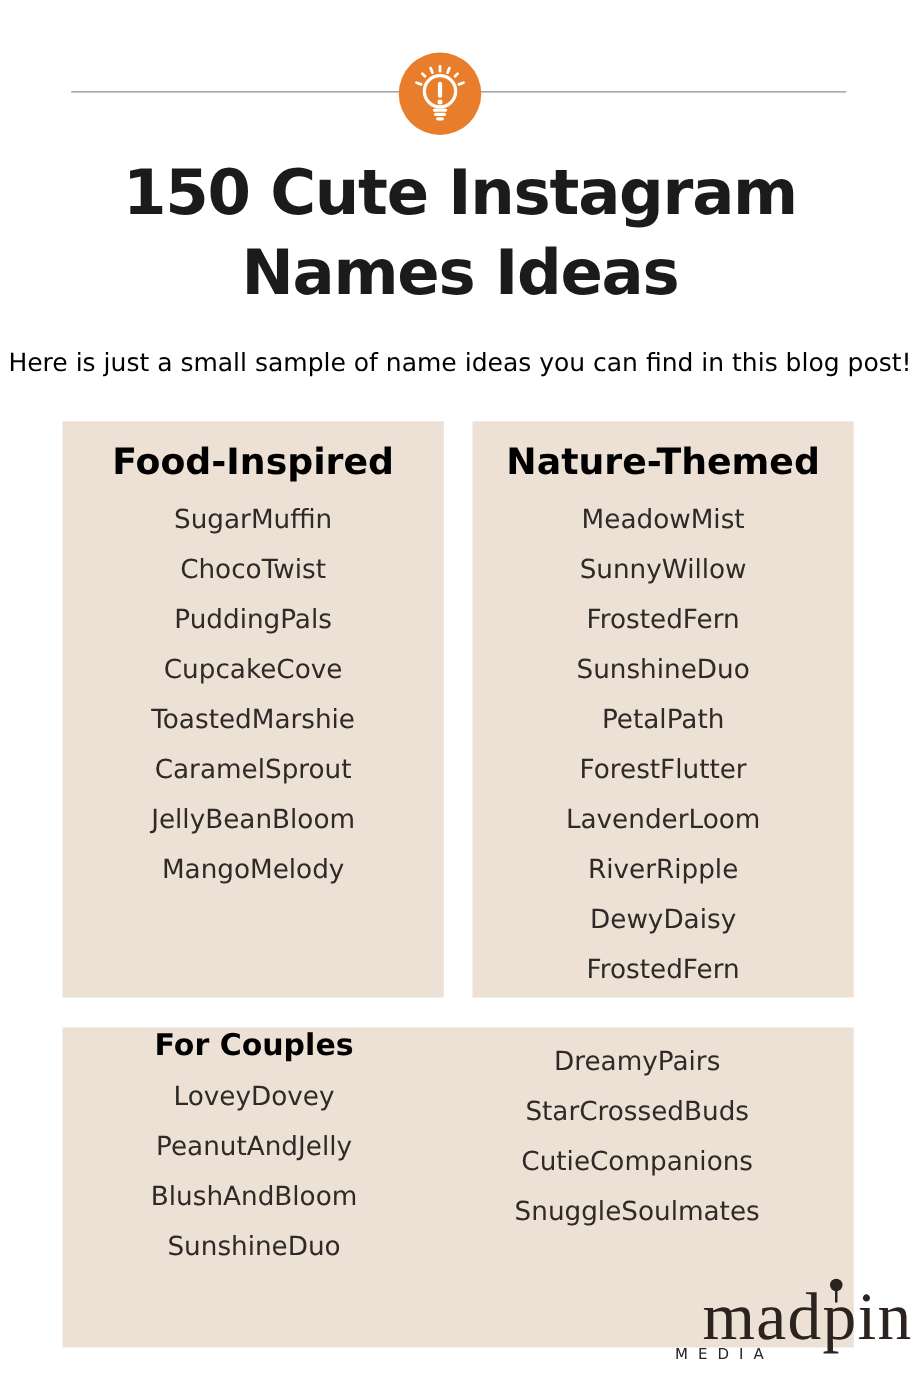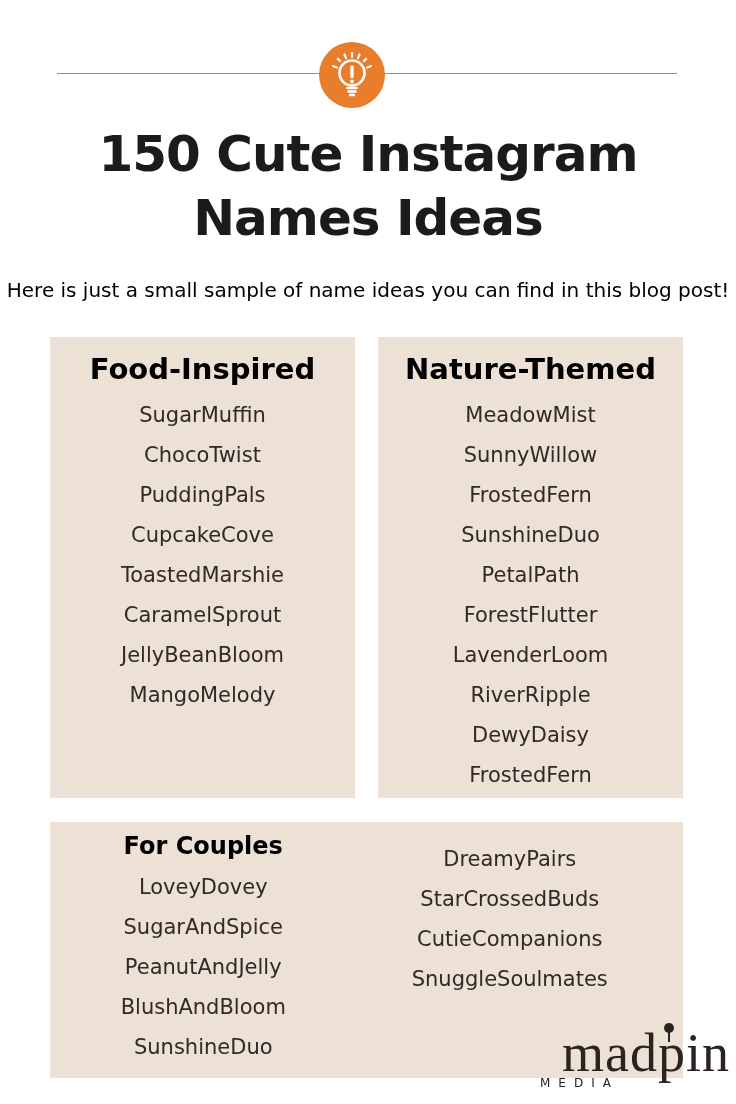--- a/index.html
+++ b/index.html
@@ -67,21 +67,21 @@
     height:40px; line-height:40px;
   }
 
   .box-wide {
     margin:24px 53px 0 50px;
     height:256px;
     background:#EDE0D4;
     display:flex;
     text-align:center;
   }
-  .box-wide .col { flex:1; padding-top:10px; }
+  .box-wide .col { flex:1; }
   .box-wide .col-right { padding-right:20px; }
 
   
   .logo {
     position:absolute; right:6px; bottom:14px;
     width:190px;
     color:#2b2320;
     z-index:2;
   }
   .logo-text {
@@ -180,21 +180,20 @@
     </section>
 
   </div>
 
   <section class="box-wide">
     <div class="col col-left">
       <h2>For Couples</h2>
       <ul class="name-list">
 
       <li>LoveyDovey</li>
-          <li>SugarAndSpice</li>
           <li>PeanutAndJelly</li>
           <li>BlushAndBloom</li>
           <li>SunshineDuo</li>
         </ul>
     </div>
     <div class="col col-right">
       <ul class="name-list">
 
       <li>DreamyPairs</li>
           <li>StarCrossedBuds</li>

